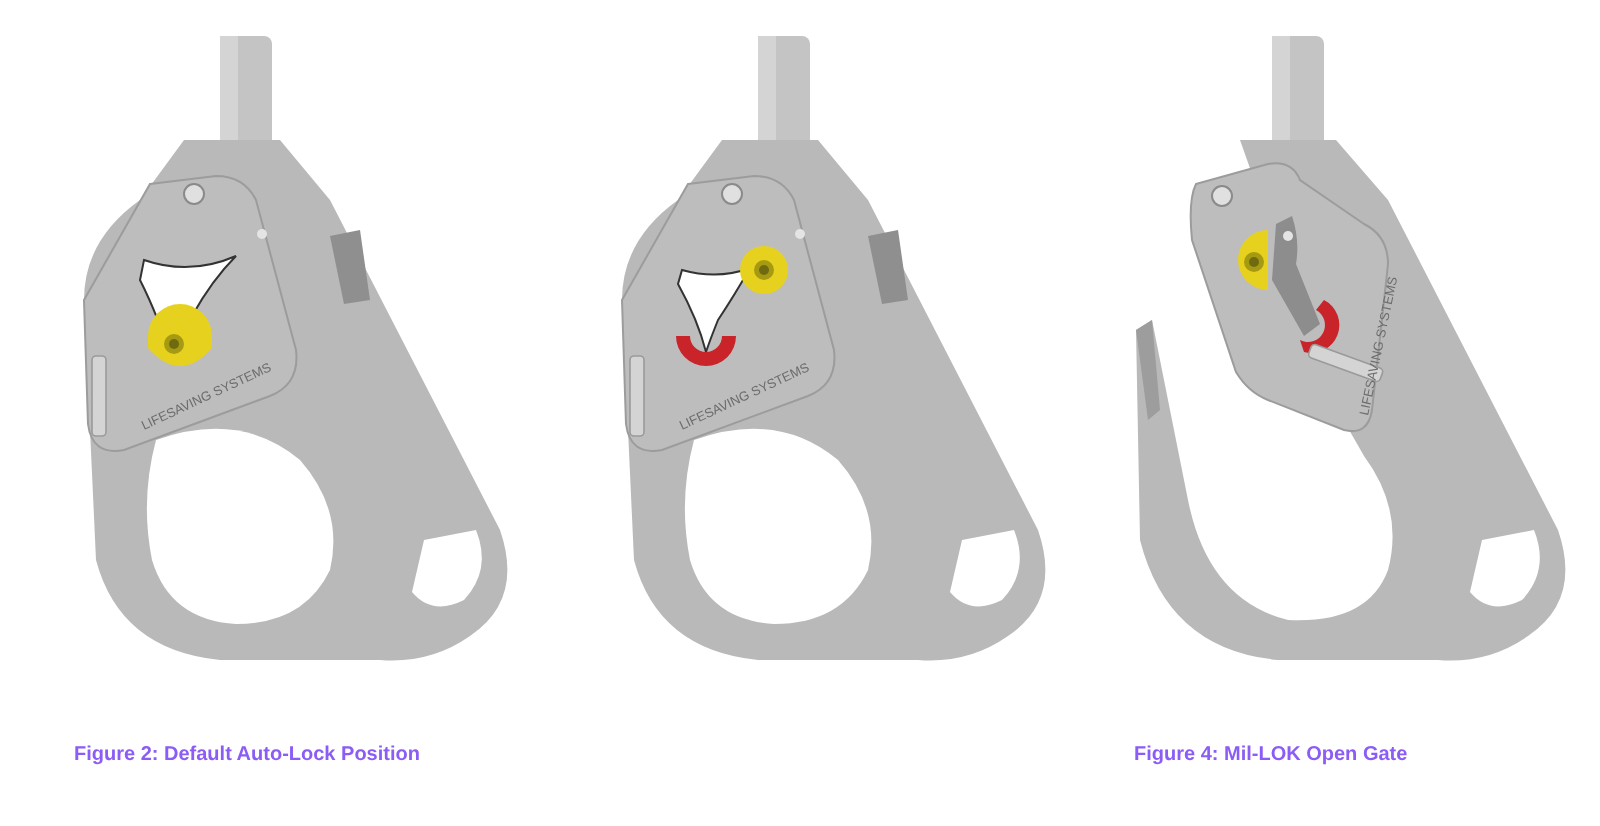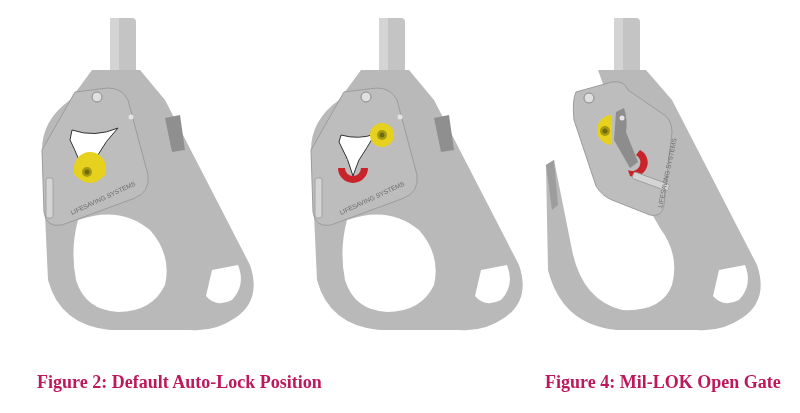--- a/index.html
+++ b/index.html
@@ -1,21 +1,21 @@
 <!DOCTYPE html>
 <html><head>
   <meta charset="utf-8">
   <style>
     html, body { margin: 0; padding: 0; background: #ffffff; }
     body { width: 800px; height: 413px; position: relative; overflow: hidden;
            font-family: "Liberation Sans", sans-serif; }
     .figure { position: absolute; top: 0; width: 267px; height: 413px; }
     .figure svg { position: absolute; left: 0; top: 0; }
-    .caption { position: absolute; top: 372px; font-size: 18px; font-weight: bold;
-               color: #be185d; white-space: nowrap; font-family: Liberation Serif, serif; }
+    .caption { position: absolute; top: 372px; font-size: 10px; font-weight: bold;
+               color: #8b5cf6; white-space: nowrap; }
   </style>
 </head>
 <body>
 
 <div class="figure" style="left:0px;">
   <svg width="267" height="360" viewBox="0 0 267 360">
 
     <rect x="110" y="18" width="26" height="58" rx="4" fill="#c4c4c4"></rect>
     <rect x="110" y="18" width="9" height="58" fill="#d4d4d4"></rect>
 
@@ -62,21 +62,21 @@
       <circle cx="115" cy="135" r="12" fill="#e6d21e"></circle>
       <circle cx="115" cy="135" r="5" fill="#a69a12"></circle>
       <circle cx="115" cy="135" r="2.5" fill="#6f6a10"></circle>
     </g>
     <path d="M71 168 A15 15 0 0 0 101 168 L94 168 A8 8 0 0 1 78 168 Z" fill="#c8242a"></path>
     <rect x="48" y="178" width="7" height="40" rx="2" fill="#d4d4d4" stroke="#9a9a9a" stroke-width="0.8"></rect>
     <text x="74" y="215" font-size="6.5" fill="#6c6c6c" transform="rotate(-25 74 215)" font-family="Liberation Sans, sans-serif">LIFESAVING SYSTEMS</text>
   </svg>
 </div>
 
-<div class="figure" style="left:512px;">
+<div class="figure" style="left:534px;">
   <svg width="267" height="360" viewBox="0 0 267 360">
     <rect x="102" y="18" width="26" height="58" rx="4" fill="#c4c4c4"></rect>
     <rect x="102" y="18" width="9" height="58" fill="#d4d4d4"></rect>
 
     <path d="M86 70 L134 70 L160 100 L245 265 Q257 300 230 318 Q210 332 185 330 L105 330 Q50 325 36 270 L34 165 L42 160 Q52 210 60 250 Q70 300 110 310 Q150 312 160 285 Q168 255 148 228 L132 200 Z" fill="#b9b9b9"></path>
     <path d="M34 165 L42 160 L46 205 L40 210 Z" fill="#9d9d9d"></path>
     <path d="M207 270 L233 265 Q241 285 227 300 Q211 308 201 296 Z" fill="#ffffff"></path>
 
     <path d="M64 92 L100 82 Q112 80 116 90 L148 112 Q160 118 160 132 L152 205 Q150 218 138 215 L100 200 Q90 196 84 186 L62 120 Q60 100 64 92 Z" fill="#bdbdbd" stroke="#9c9c9c" stroke-width="1"></path>
     <path d="M104 112 L112 108 Q116 120 114 132 L126 162 L118 168 L102 140 Z" fill="#8d8d8d"></path>

